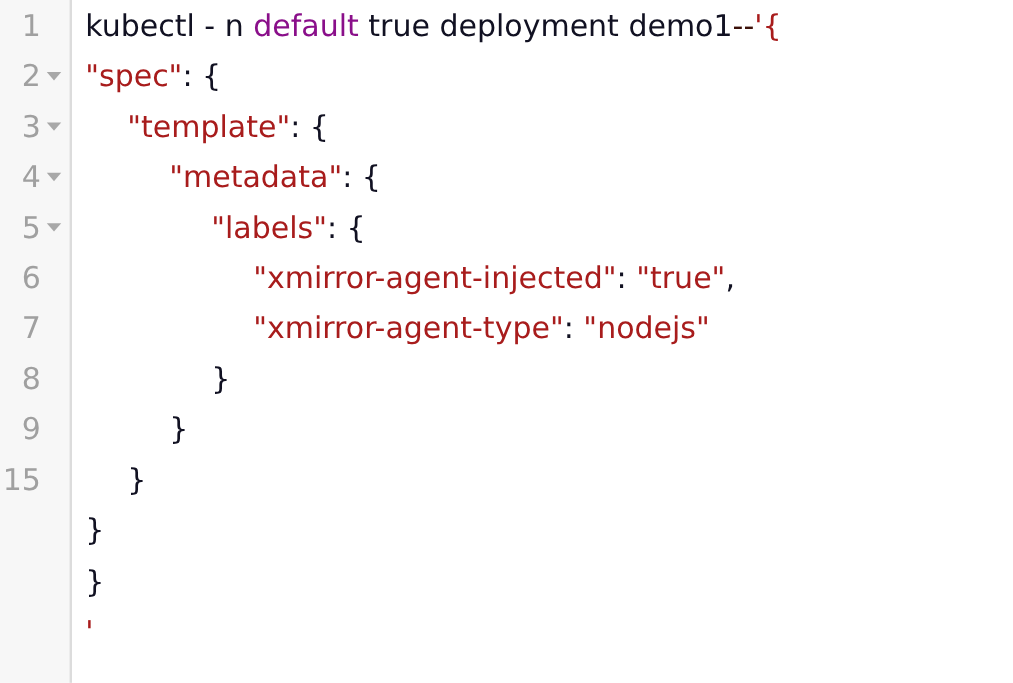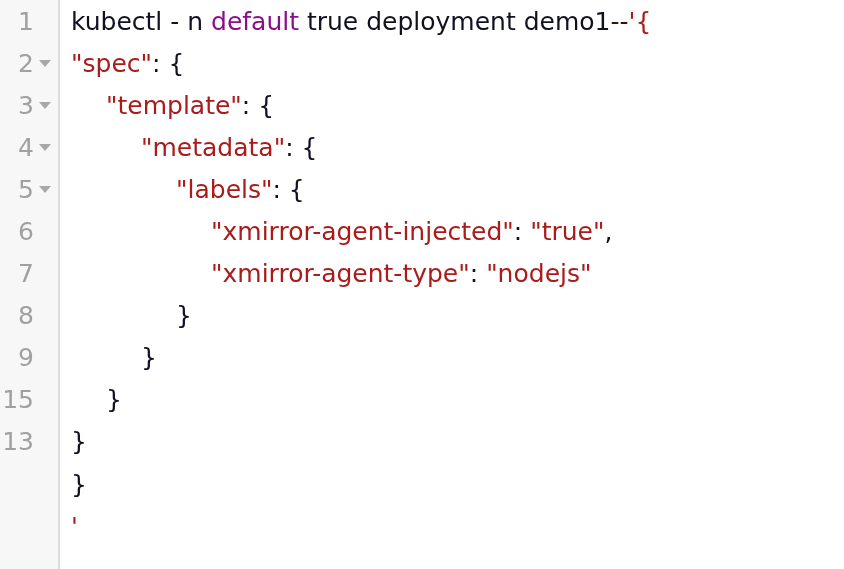--- a/index.html
+++ b/index.html
@@ -145,24 +145,20 @@
         <span class="fold-slot"></span>
       </div>
       <div class="gutter-row">
         <span class="line-no">9</span>
         <span class="fold-slot"></span>
       </div>
       <div class="gutter-row">
         <span class="line-no">15</span>
         <span class="fold-slot"></span>
       </div>
-      <div class="gutter-row">
-        <span class="line-no">13</span>
-        <span class="fold-slot"></span>
-      </div>
     </div>
 
   <div class="code" id="code">
       <div class="code-row" style="padding-left: 0px;"><span class="tok-plain">kubectl - n </span><span class="tok-kw">default</span><span class="tok-plain"> true deployment demo1</span><span class="tok-dash">--</span><span class="tok-string">'{</span></div>
       <div class="code-row" style="padding-left: 0px;"><span class="tok-string">"spec"</span><span class="tok-punct">: {</span></div>
       <div class="code-row" style="padding-left: 35px;"><span class="tok-string">"template"</span><span class="tok-punct">: {</span></div>
       <div class="code-row" style="padding-left: 70px;"><span class="tok-string">"metadata"</span><span class="tok-punct">: {</span></div>
       <div class="code-row" style="padding-left: 105px;"><span class="tok-string">"labels"</span><span class="tok-punct">: {</span></div>
       <div class="code-row" style="padding-left: 140px;"><span class="tok-string">"xmirror-agent-injected"</span><span class="tok-punct">: </span><span class="tok-string">"true"</span><span class="tok-punct">,</span></div>
       <div class="code-row" style="padding-left: 140px;"><span class="tok-string">"xmirror-agent-type"</span><span class="tok-punct">: </span><span class="tok-string">"nodejs"</span></div>

